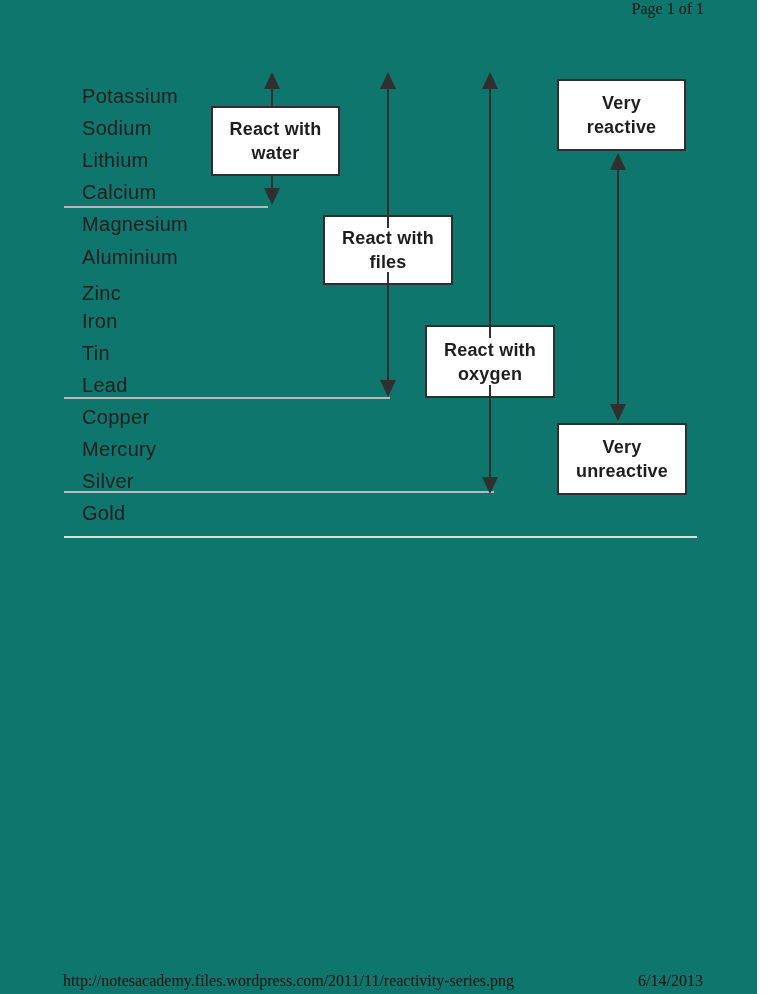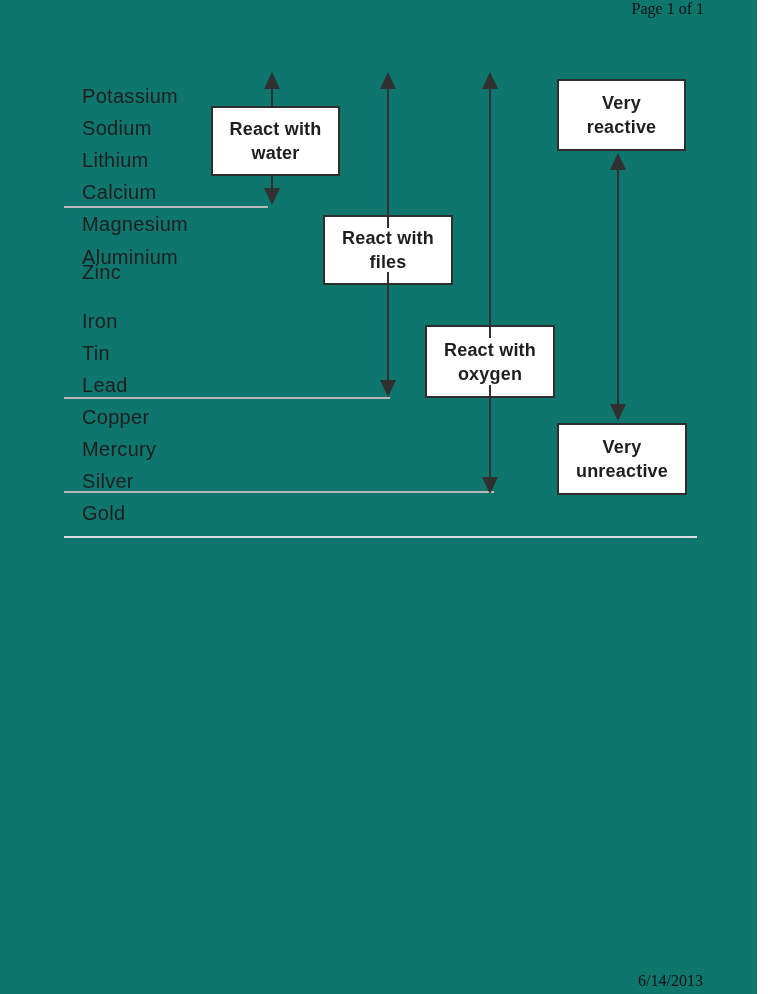--- a/index.html
+++ b/index.html
@@ -71,21 +71,21 @@
 <div class="page">
 
   <div class="serif-text page-indicator">Page 1 of 1</div>
 
   <div class="metal" style="top:86px">Potassium</div>
   <div class="metal" style="top:118px">Sodium</div>
   <div class="metal" style="top:150px">Lithium</div>
   <div class="metal" style="top:182px">Calcium</div>
   <div class="metal" style="top:214px">Magnesium</div>
   <div class="metal" style="top:247px">Aluminium</div>
-  <div class="metal" style="top:262px">Zinc</div>
+  <div class="metal" style="top:283px">Zinc</div>
   <div class="metal" style="top:311px">Iron</div>
   <div class="metal" style="top:343px">Tin</div>
   <div class="metal" style="top:375px">Lead</div>
   <div class="metal" style="top:407px">Copper</div>
   <div class="metal" style="top:439px">Mercury</div>
   <div class="metal" style="top:471px">Silver</div>
   <div class="metal" style="top:503px">Gold</div>
 
   <div class="sep sep-calcium"></div>
   <div class="sep sep-lead"></div>
@@ -135,15 +135,16 @@
   <div class="dbox box-very-reactive">
     <span>Very</span>
     <span>reactive</span>
   </div>
 
   <div class="dbox box-very-unreactive">
     <span>Very</span>
     <span>unreactive</span>
   </div>
 
+  <div class="serif-text footer-url">http://notesacademy.files.wordpress.com/2011/11/reactivity-series.png</div>
   <div class="serif-text footer-date">6/14/2013</div>
 
 </div>
 
 </body></html>

